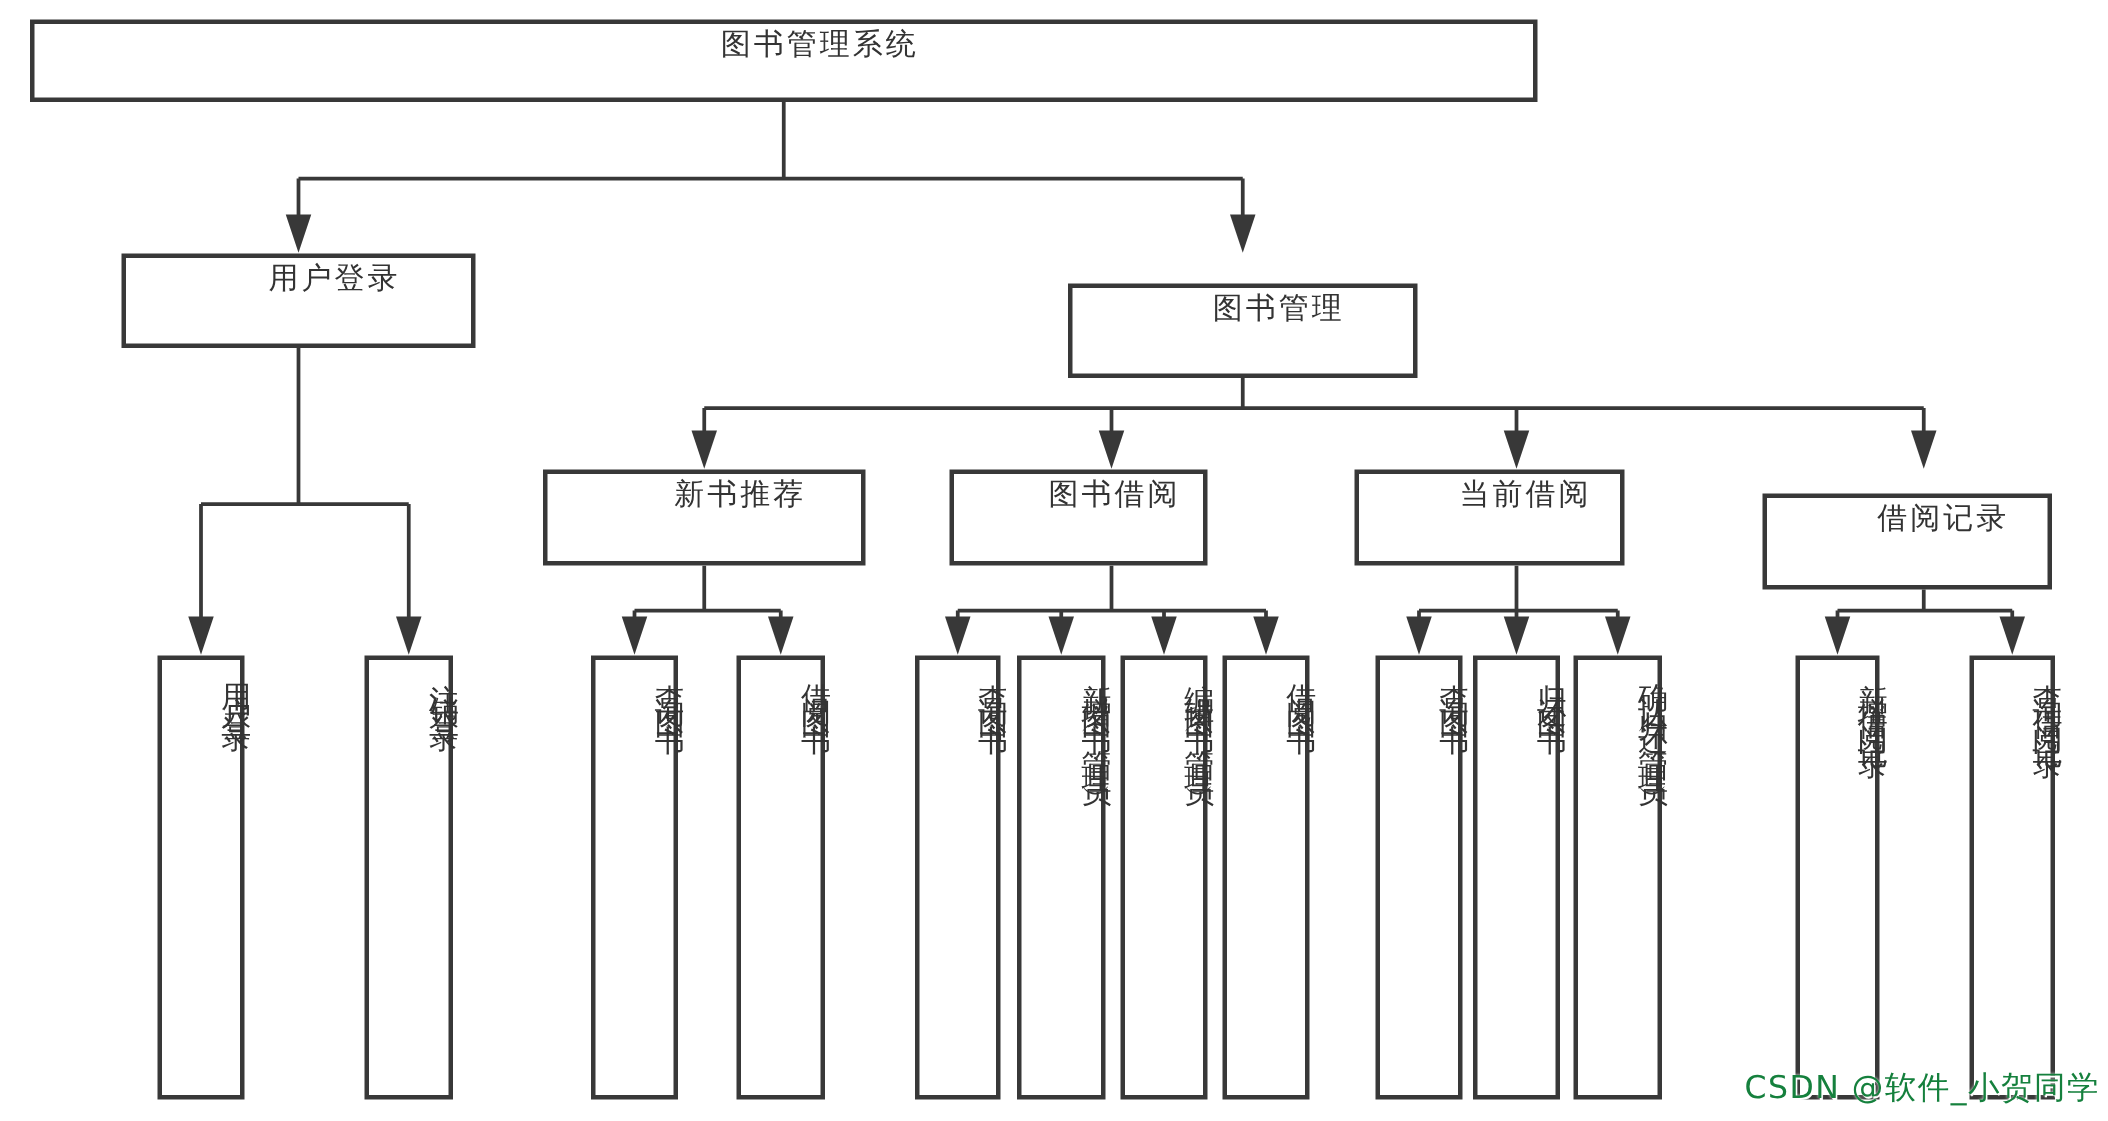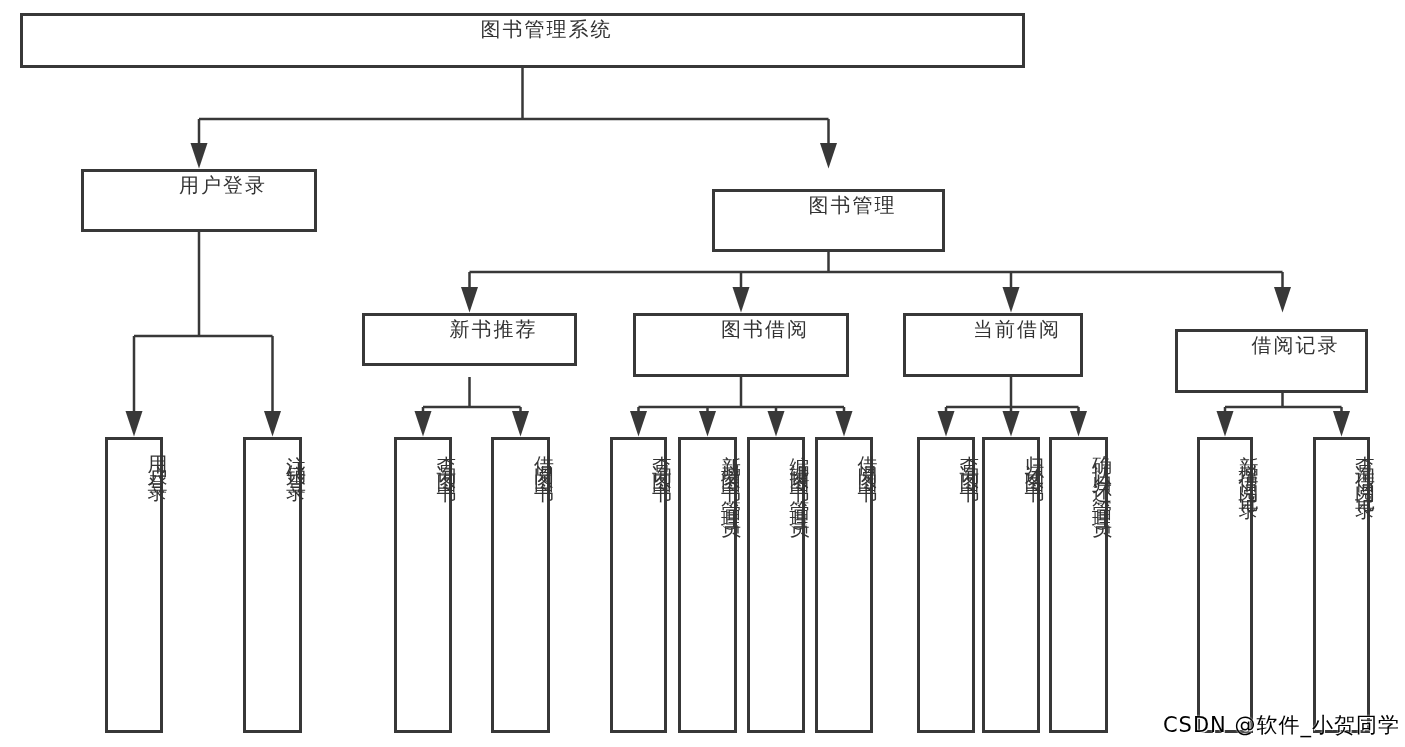--- a/index.html
+++ b/index.html
@@ -37,22 +37,22 @@
     text-orientation: mixed;
     font-size: 20px;
     letter-spacing: 9px;
     line-height: 1;
     white-space: nowrap;
   }
   
   #b-root  { left: 20px;  top: 13px;  width: 1005px; height: 55px; }
   #b-login { left: 81px;  top: 169px; width: 236px;  height: 63px; }
   #b-mgmt  { left: 712px; top: 169px; width: 233px;  height: 63px; margin-top: 20px; }
-  #b-rec   { left: 362px; top: 313px; width: 215px;  height: 53px; }
-  #b-bor   { left: 633px; top: 313px; width: 216px;  height: 64px; }
+  #b-rec   { left: 362px; top: 313px; width: 215px;  height: 64px; }
+  #b-bor   { left: 633px; top: 313px; width: 172px;  height: 64px; }
   #b-cur   { left: 903px; top: 313px; width: 180px;  height: 64px; }
   #b-rcd   { left: 1175px;top: 329px; width: 193px;  height: 64px; }
   .leaf    { top: 437px; height: 296px; width: 58px; }
   #l-login1 { left: 105px; }
   #l-login2 { left: 243px; width: 59px; }
   #l-rec1   { left: 394px; }
   #l-rec2   { left: 491px; width: 59px; }
   #l-bor1   { left: 610px; width: 57px; }
   #l-bor2   { left: 678px; width: 59px; }
   #l-bor3   { left: 747px; }
@@ -60,21 +60,21 @@
   #l-cur1   { left: 917px; }
   #l-cur2   { left: 982px; }
   #l-cur3   { left: 1049px; width: 59px; }
   #l-rcd1   { left: 1197px; width: 56px; }
   #l-rcd2   { left: 1313px; width: 57px; }
   .watermark {
     position: absolute;
     right: 5px;
     bottom: 8px;
     font-size: 21px;
-    color: #000000;
+    color: #15803d;
     letter-spacing: 1px;
     text-shadow: 0 0 2px #ffffff, 1px 1px 0 #ffffff;
     white-space: nowrap;
     z-index: 5;
   }
 </style>
 </head>
 <body>
 
 <div class="stage">

